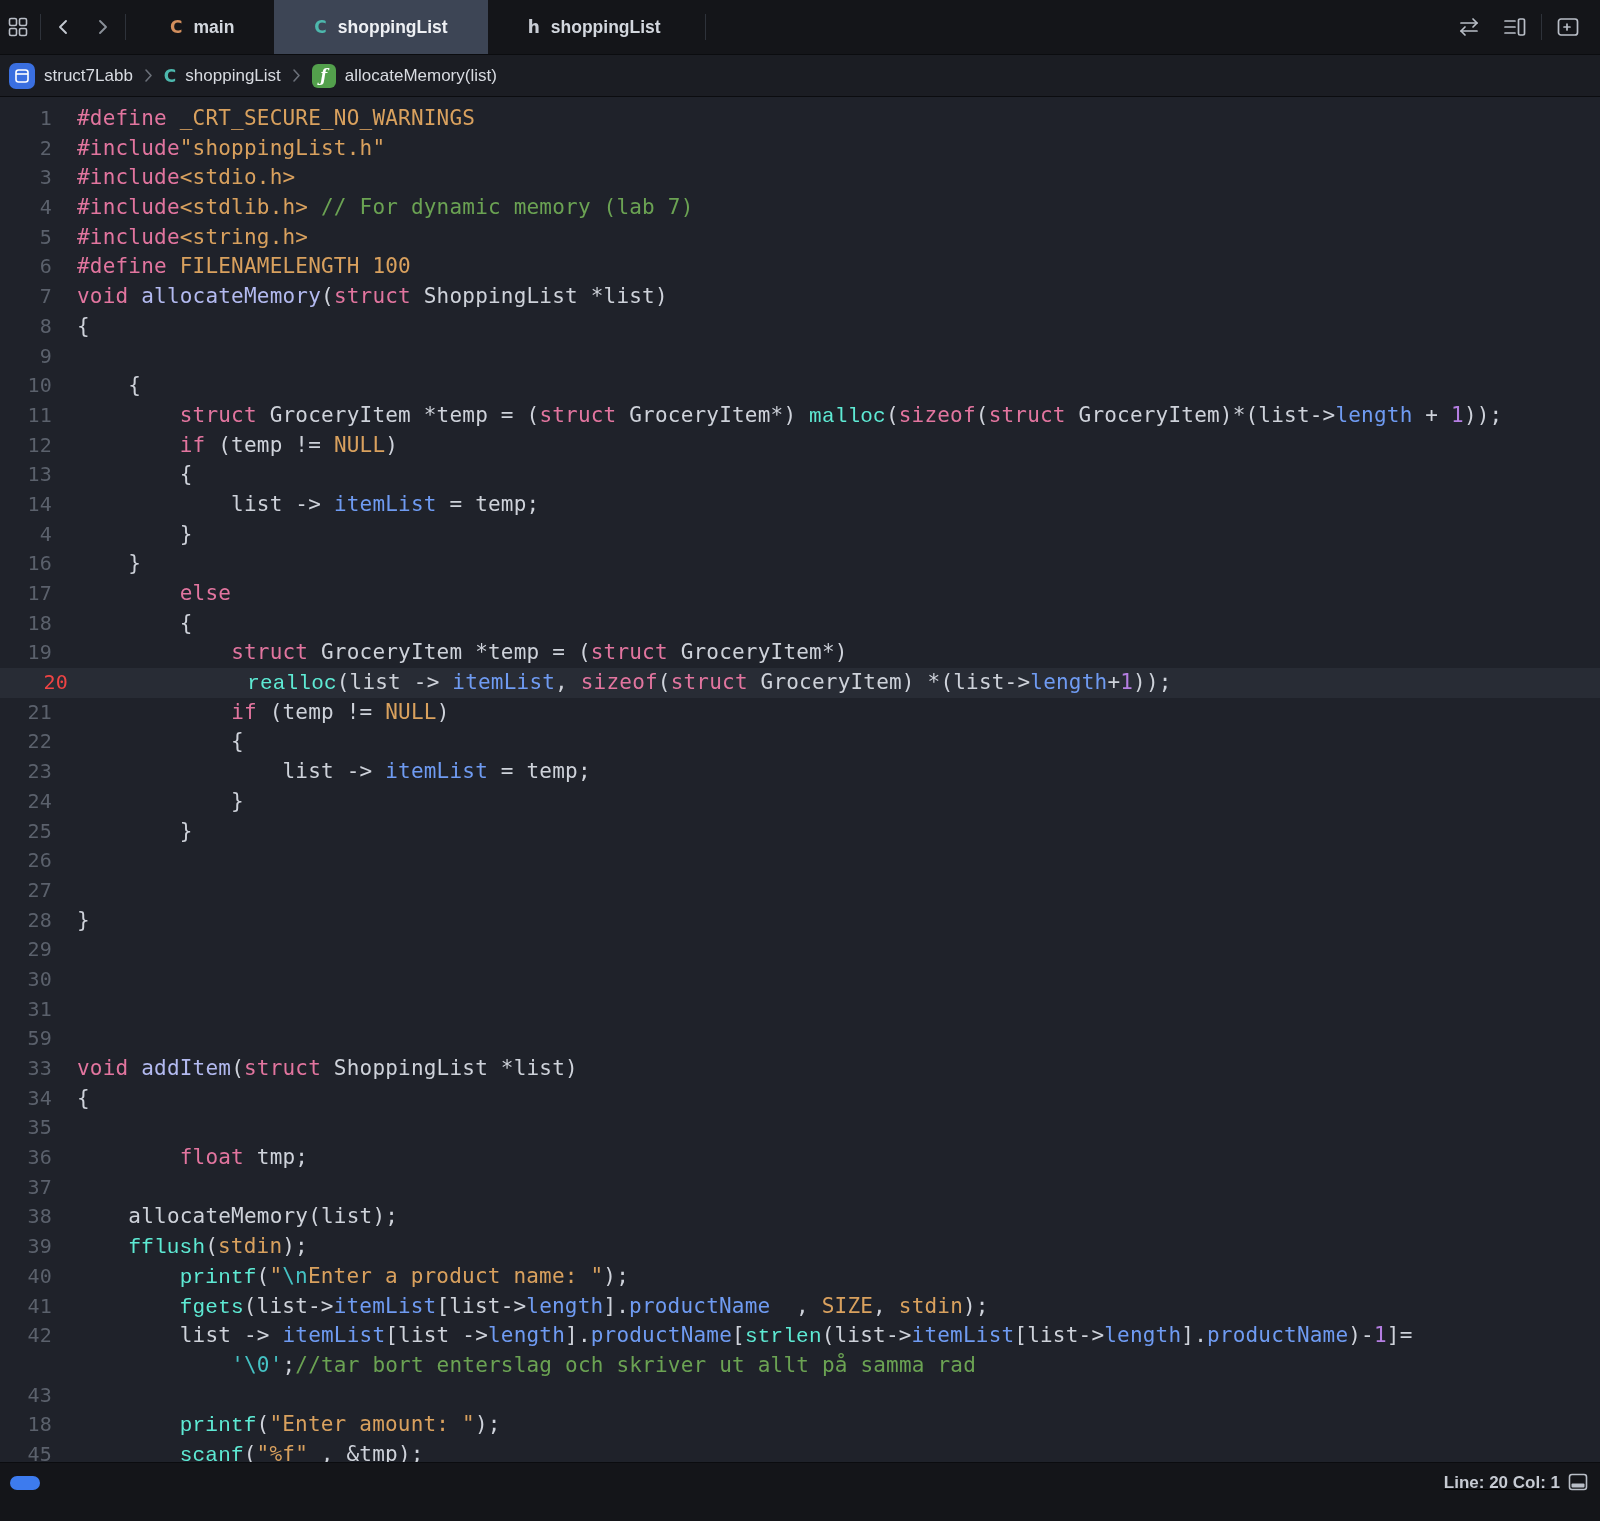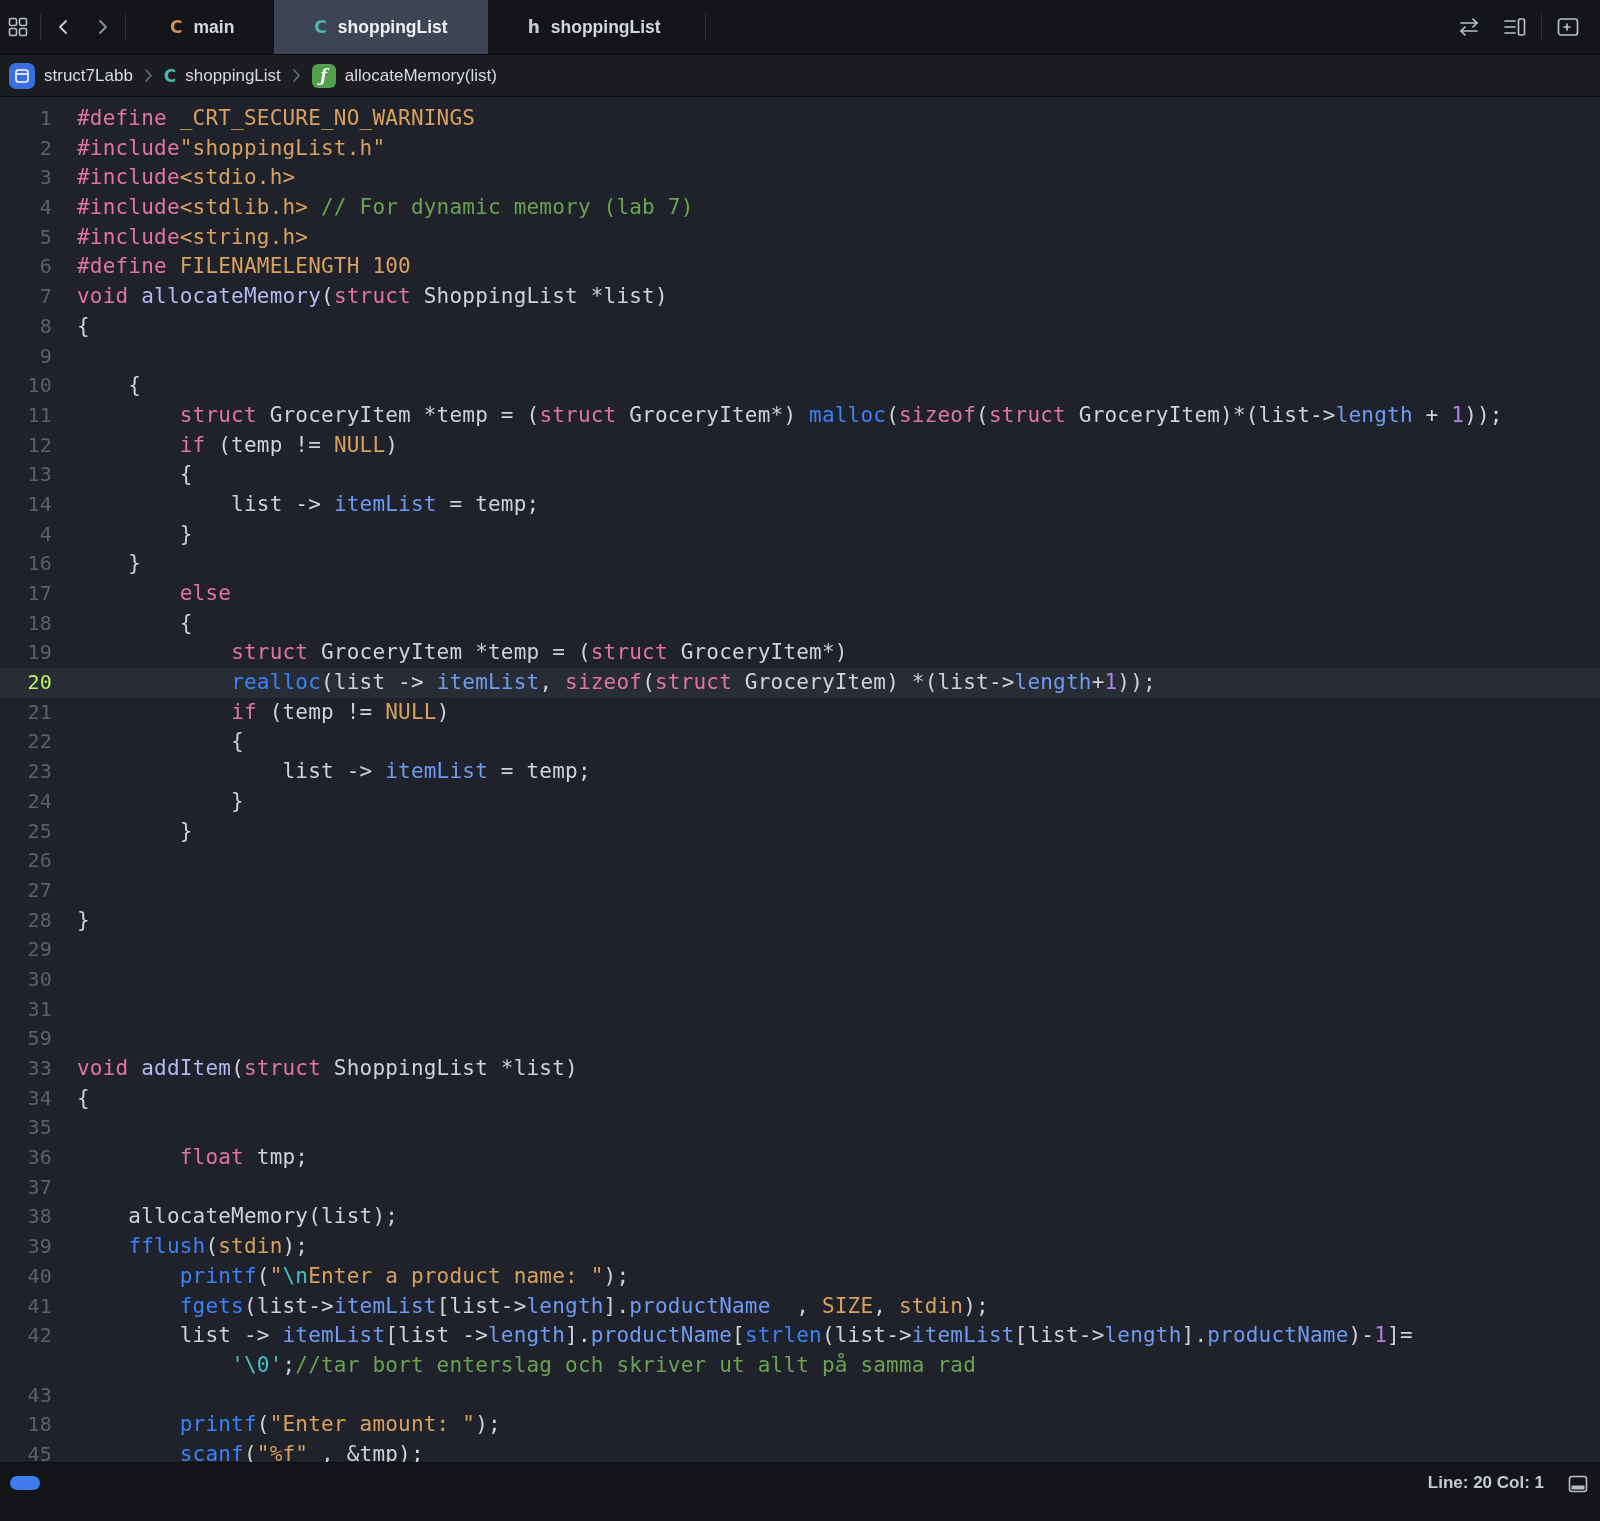--- a/index.html
+++ b/index.html
@@ -58,42 +58,42 @@
   .code-row{
     display:flex;height:29.7px;line-height:29.7px;white-space:pre;
     font-family:"DejaVu Sans Mono","Liberation Mono",monospace;
     font-size:21px;letter-spacing:0.2px;
   }
   .code-row.current{background:#282c35;}
   .gutter{
     flex:0 0 52px;width:52px;text-align:right;color:#5b616c;
     font-size:20px;user-select:none;
   }
-  .code-row.current .gutter{color:#bef264;}
+  .code-row.current .gutter{color:#ef4444;padding-left:16px;}
   .code-text{margin-left:25px;}
   .tok-k{color:#e2759f;}        
-  .tok-f{color:#3b82f6;}        
+  .tok-f{color:#5eead4;font-family:Liberation Mono, monospace;}        
   .tok-m{color:#d9a15e;margin-top:16px;}        
   .tok-s{color:#d9a15e;}        
   .tok-c{color:#6ba353;}        
   .tok-b{color:#6f9bf2;}        
   .tok-n{color:#b57ee2;}        
   .tok-e{color:#45c2c4;}        
   .tok-p{color:#b3baf0;}        
   .tok-d{color:#ced2da;}        
   
   .statusbar{
     position:absolute;left:0;right:0;bottom:0;height:59px;z-index:10;
     background:#141519;border-top:1px solid #0b0c0f;
     display:flex;align-items:center;padding:0 12px 19px 10px;box-sizing:border-box;
   }
   .progress-pill{
     width:30px;height:14px;border-radius:7px;background:#3d7bee;border:none;cursor:pointer;
   }
-  .status-right{margin-left:auto;display:flex;align-items:flex-end;gap:24px;}
+  .status-right{margin-left:auto;display:flex;align-items:flex-start;gap:8px;text-decoration:underline;}
   .pos-text{color:#c6cad2;font-size:17px;font-weight:700;}
 </style>
 </head>
 <body>
 
 <div class="tabbar">
   <button class="iconbtn">
     <svg width="20" height="20" viewBox="0 0 20 20" fill="none" stroke="#b9bec7" stroke-width="1.6">
       <rect x="1.5" y="1.5" width="7" height="7" rx="1.5"></rect>
         <rect x="11.5" y="1.5" width="7" height="7" rx="1.5"></rect>

